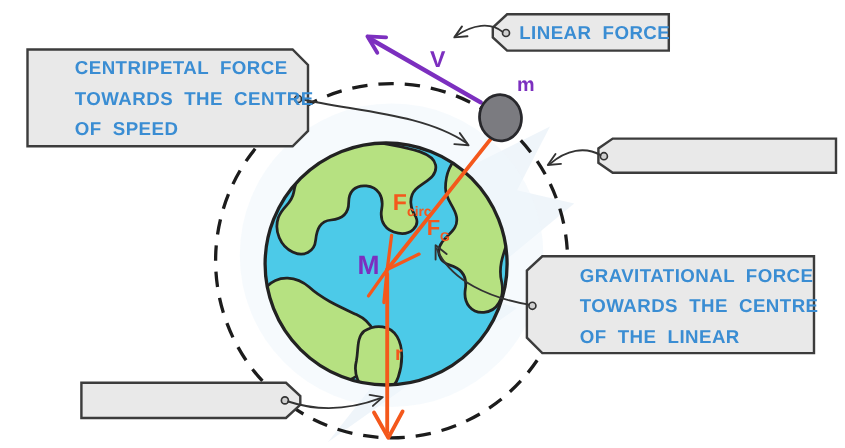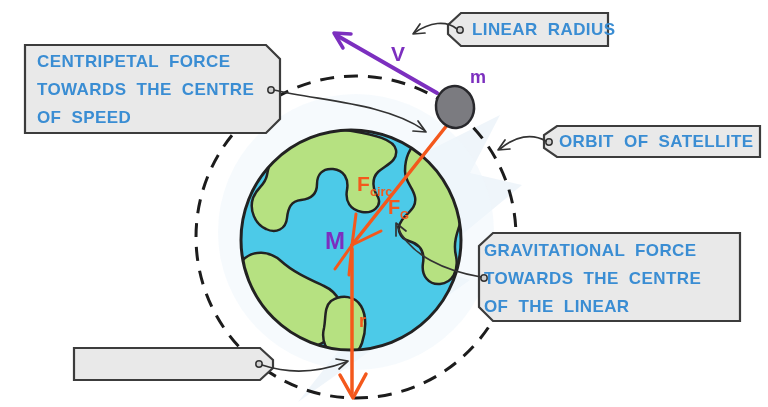--- a/index.html
+++ b/index.html
@@ -21,21 +21,21 @@
   .earth-outline{fill:none;stroke:#222;stroke-width:3;}
   .orange-ln{fill:none;stroke:var(--c-orange);stroke-linecap:round;stroke-linejoin:round;}
   .purple-ln{fill:none;stroke:var(--c-purple);stroke-linecap:round;stroke-linejoin:round;}
   .sat{fill:var(--c-sat);stroke:#28282c;stroke-width:2.5;}
   .wm{fill:var(--c-wm);}
   .sym{font-family:"Liberation Sans",sans-serif;font-weight:bold;}
   .sym.purple{fill:var(--c-purple);}
   .sym.orange{fill:var(--c-orange);}
   .tag-text{position:absolute;color:var(--c-blue);font-size:17px;font-weight:bold;
             letter-spacing:.4px;word-spacing:5px;white-space:nowrap;}
-  .tag-text div{white-space:nowrap;}
+  .tag-text div{white-space:nowrap;margin-left:31px;}
 </style>
 </head>
 <body>
 
 <div class="stage">
 
   <svg width="768" height="407" viewBox="0 0 768 407">
     <defs>
       <clipPath id="earthClip">
           <circle cx="351" cy="240" r="110"></circle>
@@ -129,24 +129,23 @@
       <path class="connector" d="M336,359 L348,361 L339,369"></path>
     </g>
   </svg>
 
   <div class="tag-text" style="left:37px;top:48px;line-height:28px;">
     <div>CENTRIPETAL FORCE</div>
     <div>TOWARDS THE CENTRE</div>
     <div>OF SPEED</div>
   </div>
 
-  <div class="tag-text" style="left:472px;top:13px;line-height:33px;">LINEAR RADIUS</div>
+  <div class="tag-text" style="left:472px;top:13px;line-height:33px;">LINEAR FORCE</div>
 
-  <div class="tag-text" style="left:559px;top:126px;line-height:31px;">ORBIT OF SATELLITE</div>
 
-  <div class="tag-text" style="left:484px;top:237px;line-height:28px;">
+  <div class="tag-text" style="left:496px;top:237px;line-height:28px;">
     <div>GRAVITATIONAL FORCE</div>
     <div>TOWARDS THE CENTRE</div>
     <div>OF THE LINEAR</div>
   </div>
 
 
 </div>
 
 </body></html>

